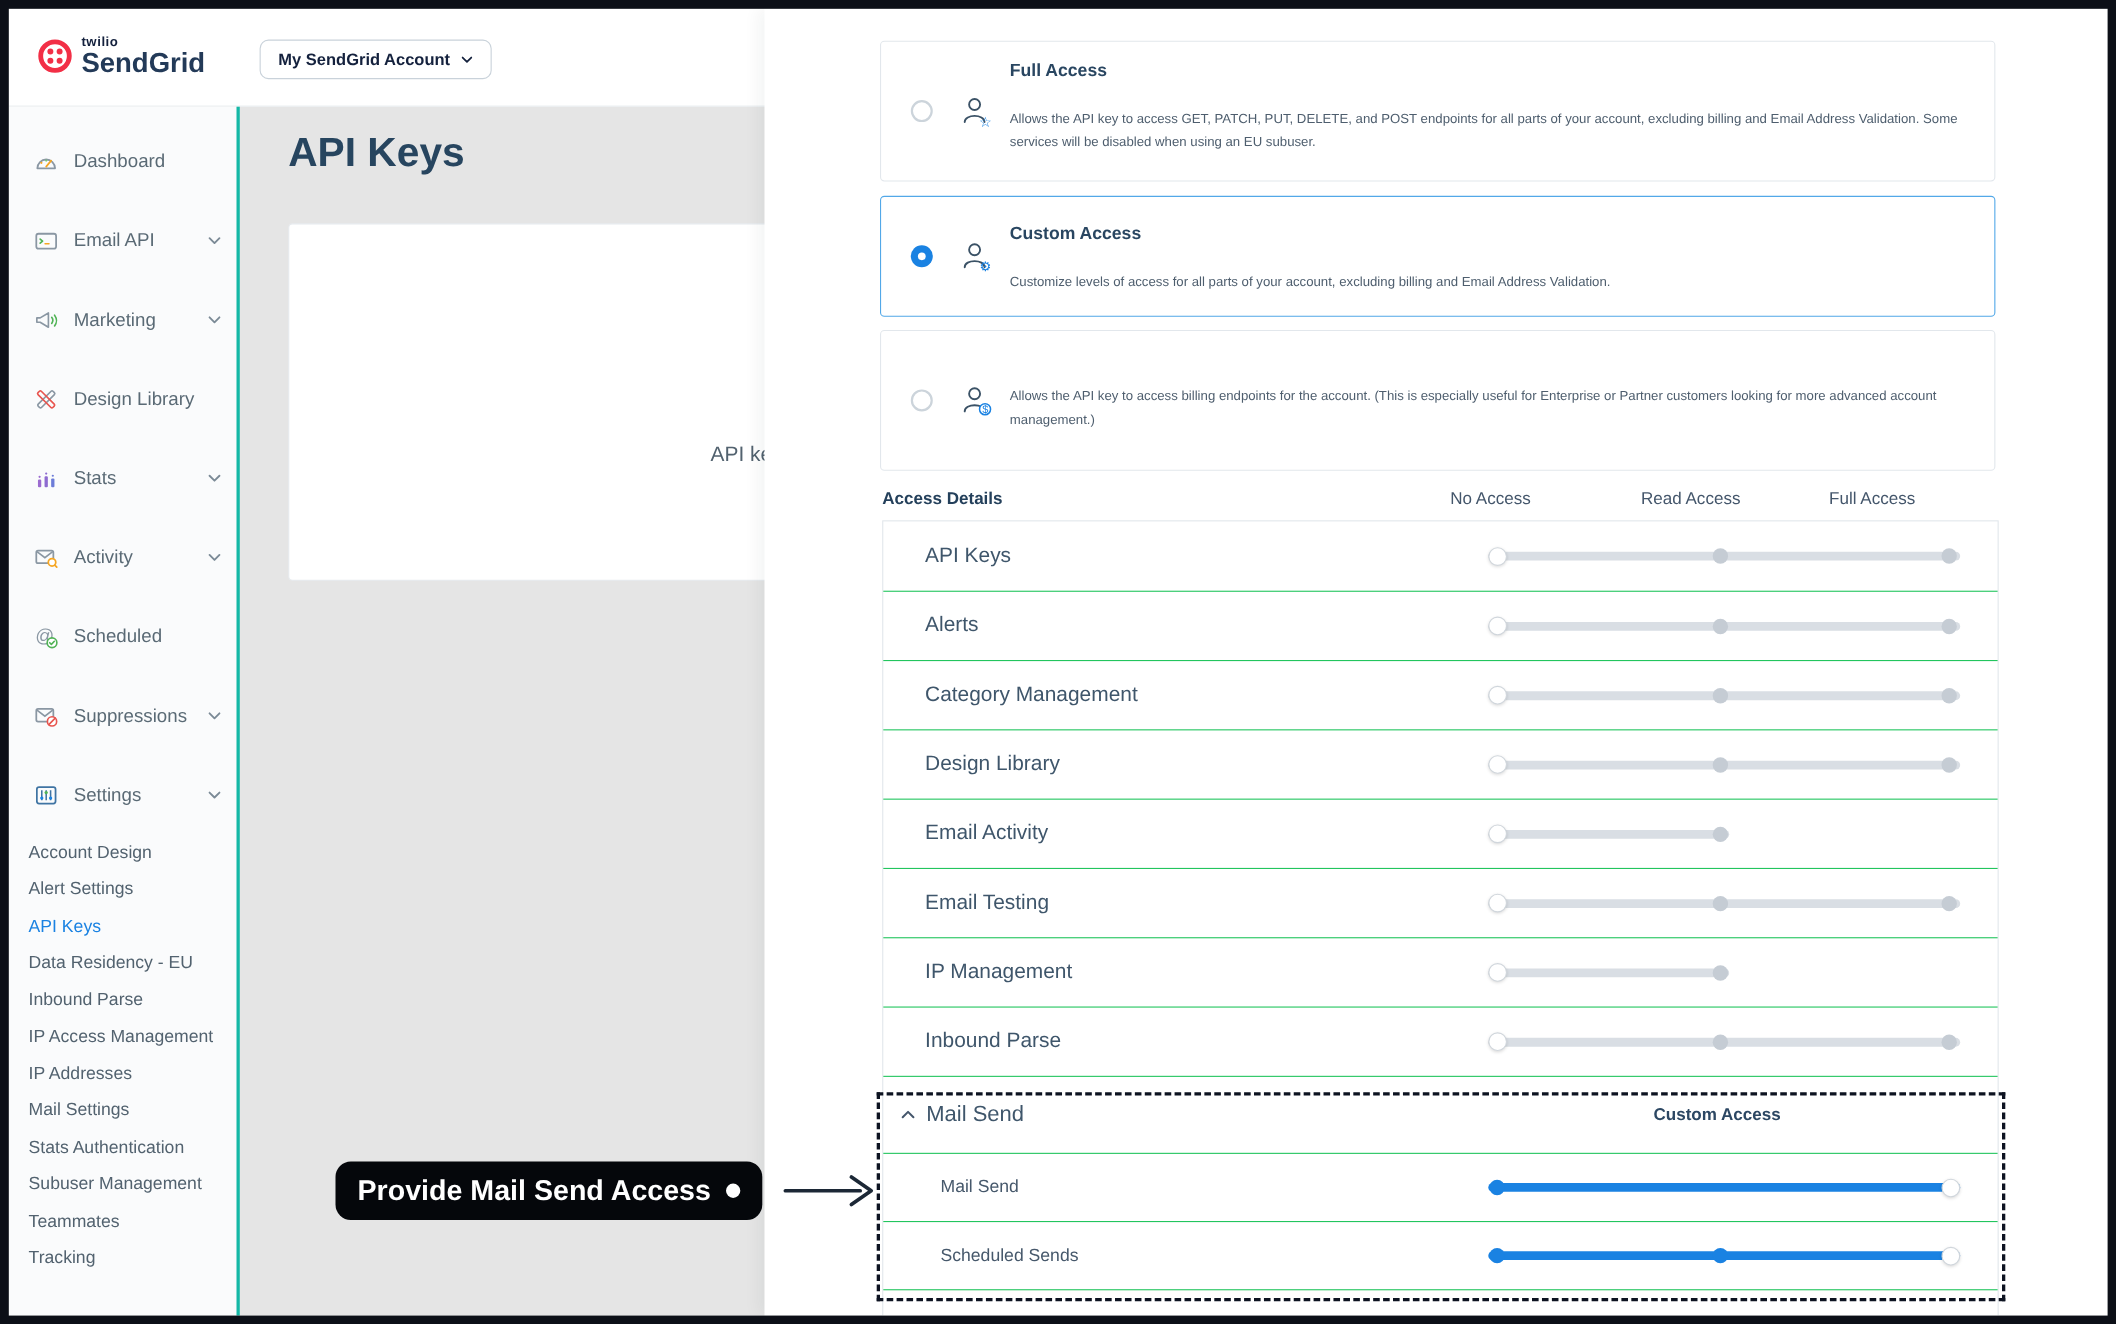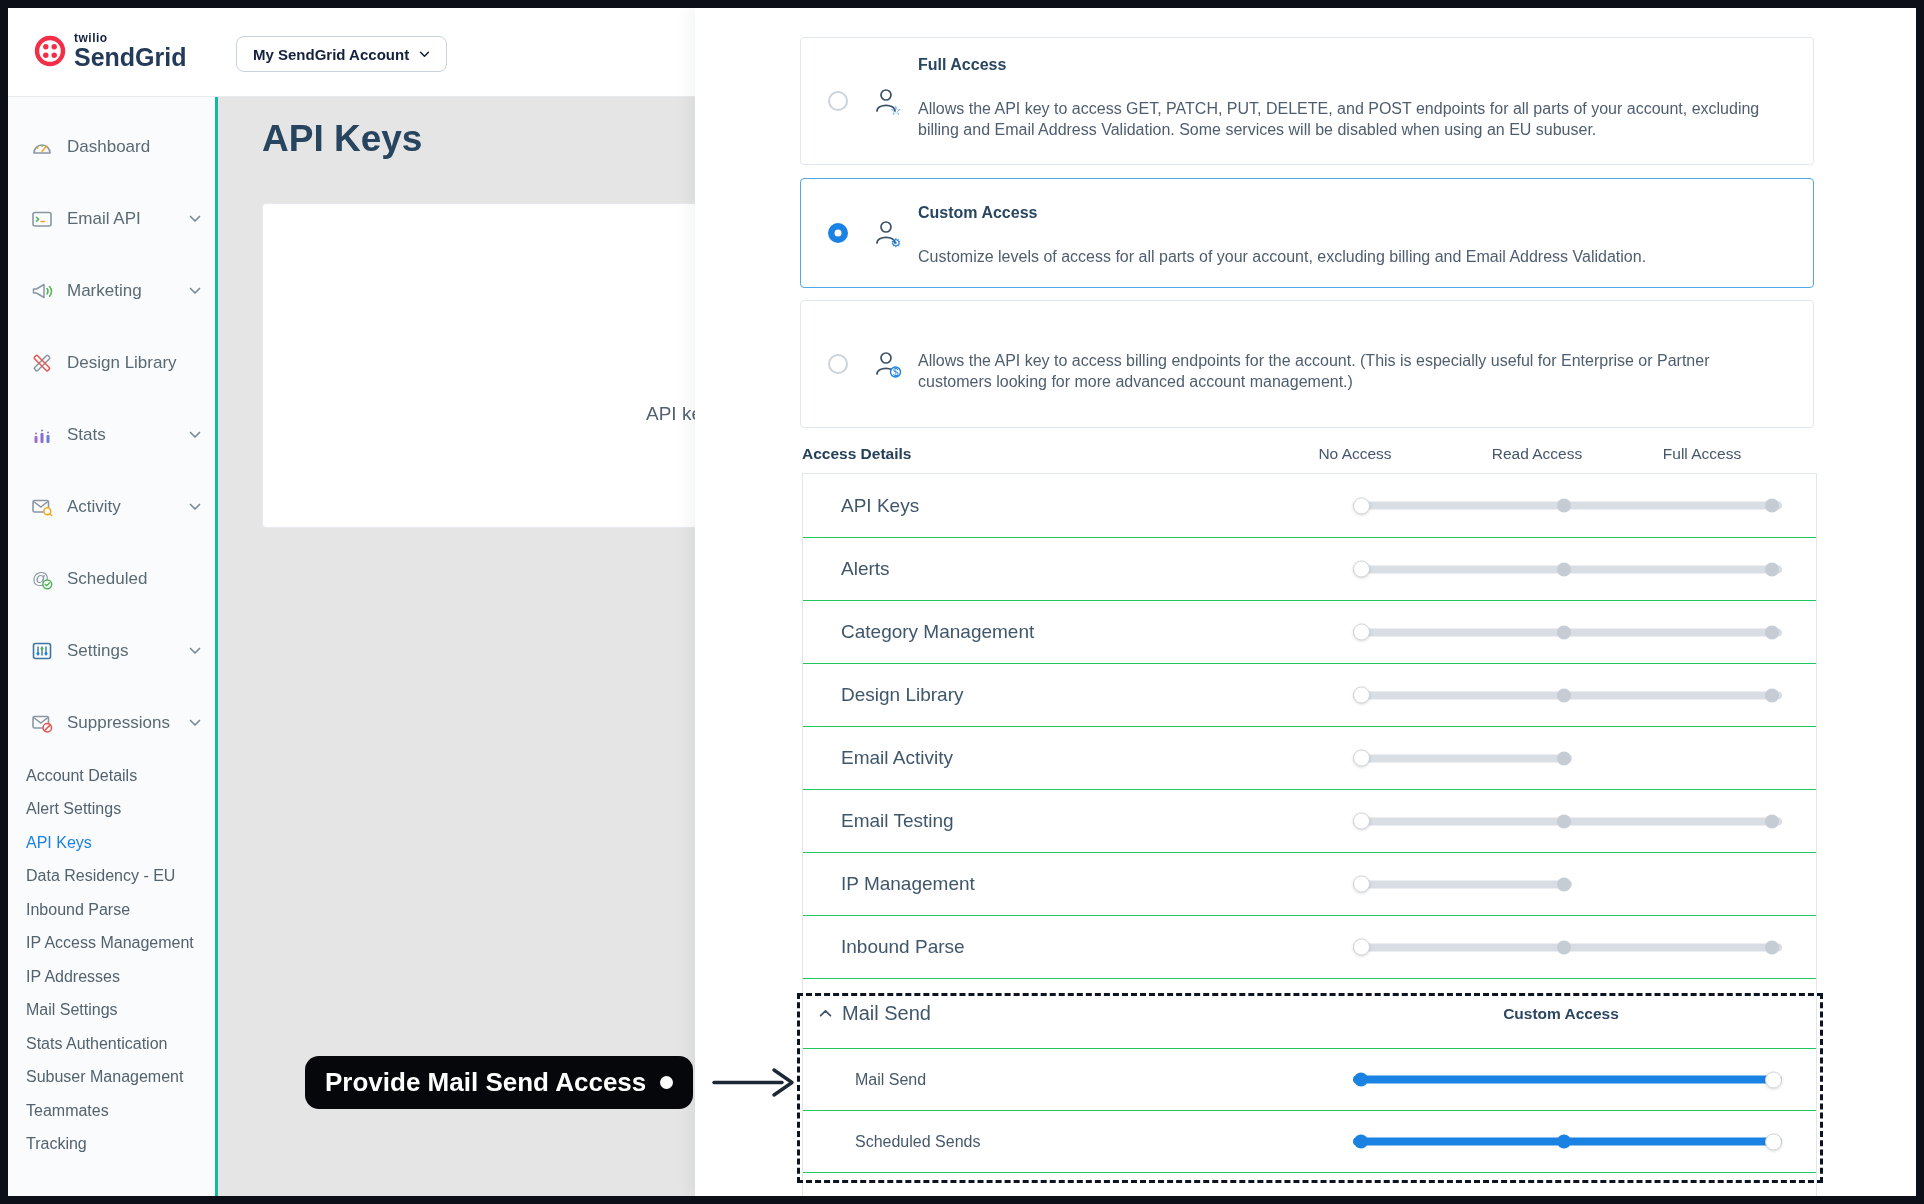--- a/index.html
+++ b/index.html
@@ -43,21 +43,21 @@
   .opt-card.c1 { top:170px; height:110px; }
   .opt-card.c2 { top:292px; height:128px; }
   .radio { position:absolute; left:27px; top:50%; transform:translateY(-50%); width:20px; height:20px; border-radius:50%;
     border:2px solid #ccd4db; background:#fff; }
   .radio.on { border:none; background:#1a82e2; }
   .radio.on::after { content:""; position:absolute; left:50%; top:50%; transform:translate(-50%,-50%); width:7px; height:7px; border-radius:50%; background:#fff; }
   .opt-icon { position:absolute; left:72px; top:50%; transform:translateY(-50%); width:30px; height:30px; display:flex; }
   .opt-text { margin-left:117px; padding-right:26px; }
   .c0 .opt-text { padding-top:18px; } .c1 .opt-text { padding-top:25px; } .c2 .opt-text { padding-top:25px; }
   .opt-title { font-size:16px; font-weight:700; color:#294661; }
-  .opt-desc { margin-top:24px; font-size:16px; color:#4e5e6e; line-height:21px; max-width:880px; }
+  .opt-desc { margin-top:24px; font-size:12px; color:#4e5e6e; line-height:21px; max-width:880px; }
 
   .acc-heading { position:absolute; left:107px; top:437px; font-size:15.5px; font-weight:700; color:#24405b; }
   .acc-col { position:absolute; top:437px; transform:translateX(-50%); font-size:15.5px; color:#44566b; }
   .acc-col.i0 { left:660px; } .acc-col.i1 { left:842px; } .acc-col.i2 { left:1007px; }
 
   .acc-table { position:absolute; left:107px; top:465px; width:1015px; border:1px solid #e2e7ec; background:#fff; }
   .acc-row, .acc-subrow, .acc-section { position:relative; display:flex; align-items:center; border-top:1px solid #22c55e; }
   .acc-table > :first-child { border-top:none; }
   .acc-row { height:63px; }
   .acc-subrow { height:62px; }
@@ -210,53 +210,53 @@
               <circle cx="17.3" cy="17.3" r="4.4" fill="#fff" stroke="#51b356" stroke-width="1.5"></circle>
               <path d="M15.2 17.3 l1.5 1.5 2.7 -2.8" fill="none" stroke="#51b356" stroke-width="1.5" stroke-linecap="round" stroke-linejoin="round"></path>
             </svg>
           </span>
     <span class="nav-label">Scheduled</span>
 
   </div>
         <div class="nav-item">
     <span class="nav-icon">
             <svg width="24" height="24" viewBox="0 0 24 24">
+              <rect x="3" y="5.5" width="15.5" height="11.5" rx="1.6" fill="none" stroke="#8a97a3" stroke-width="1.6"></rect>
+              <path d="M3.6 6.5 l7.2 5.5 7.1 -5.5" fill="none" stroke="#8a97a3" stroke-width="1.5"></path>
+              <circle cx="17.3" cy="16.8" r="4.2" fill="#fff" stroke="#e8554f" stroke-width="1.5"></circle>
+              <path d="M14.4 19.7 l5.8 -5.8" stroke="#e8554f" stroke-width="1.5" stroke-linecap="round"></path>
+            </svg>
+          </span>
+    <span class="nav-label">Suppressions</span>
+    <span class="nav-chevron">
+      <svg width="12" height="8" viewBox="0 0 12 8">
+              <path d="M1.5 1.5 L6 6 L10.5 1.5" fill="none" stroke="#7b8a96" stroke-width="1.7" stroke-linecap="round" stroke-linejoin="round"></path>
+            </svg>
+    </span>
+  </div>
+        <div class="nav-item">
+    <span class="nav-icon">
+            <svg width="24" height="24" viewBox="0 0 24 24">
               <rect x="3.5" y="4.5" width="17" height="15" rx="2" fill="none" stroke="#3f74a3" stroke-width="1.6"></rect>
               <path d="M8 7.5 v9 M12 7.5 v9 M16 7.5 v9" stroke="#3f74a3" stroke-width="1.4"></path>
               <circle cx="8" cy="14.5" r="1.5" fill="#1a82e2"></circle>
               <circle cx="12" cy="9.5" r="1.5" fill="#51b356"></circle>
               <circle cx="16" cy="14.5" r="1.5" fill="#1a82e2"></circle>
             </svg>
           </span>
     <span class="nav-label">Settings</span>
     <span class="nav-chevron">
       <svg width="12" height="8" viewBox="0 0 12 8">
               <path d="M1.5 1.5 L6 6 L10.5 1.5" fill="none" stroke="#7b8a96" stroke-width="1.7" stroke-linecap="round" stroke-linejoin="round"></path>
             </svg>
     </span>
   </div>
-        <div class="nav-item">
-    <span class="nav-icon">
-            <svg width="24" height="24" viewBox="0 0 24 24">
-              <rect x="3" y="5.5" width="15.5" height="11.5" rx="1.6" fill="none" stroke="#8a97a3" stroke-width="1.6"></rect>
-              <path d="M3.6 6.5 l7.2 5.5 7.1 -5.5" fill="none" stroke="#8a97a3" stroke-width="1.5"></path>
-              <circle cx="17.3" cy="16.8" r="4.2" fill="#fff" stroke="#e8554f" stroke-width="1.5"></circle>
-              <path d="M14.4 19.7 l5.8 -5.8" stroke="#e8554f" stroke-width="1.5" stroke-linecap="round"></path>
-            </svg>
-          </span>
-    <span class="nav-label">Suppressions</span>
-    <span class="nav-chevron">
-      <svg width="12" height="8" viewBox="0 0 12 8">
-              <path d="M1.5 1.5 L6 6 L10.5 1.5" fill="none" stroke="#7b8a96" stroke-width="1.7" stroke-linecap="round" stroke-linejoin="round"></path>
-            </svg>
-    </span>
-  </div>
       </div>
     <div>
-        <div class="sub-item">Account Details</div>
+        <div class="sub-item">Account Design</div>
         <div class="sub-item">Alert Settings</div>
         <div class="sub-item active">API Keys</div>
         <div class="sub-item">Data Residency - EU</div>
         <div class="sub-item">Inbound Parse</div>
         <div class="sub-item">IP Access Management</div>
         <div class="sub-item">IP Addresses</div>
         <div class="sub-item">Mail Settings</div>
         <div class="sub-item">Stats Authentication</div>
         <div class="sub-item">Subuser Management</div>
         <div class="sub-item">Teammates</div>

